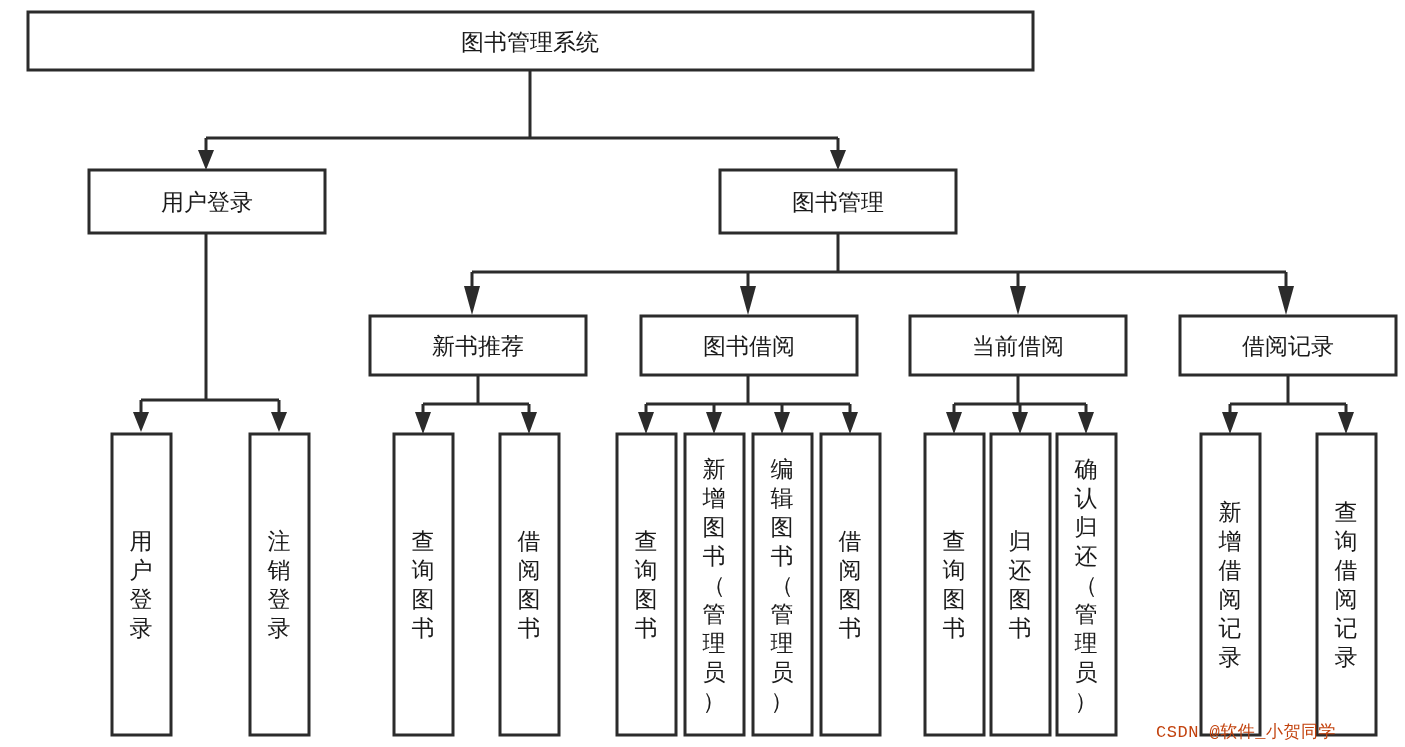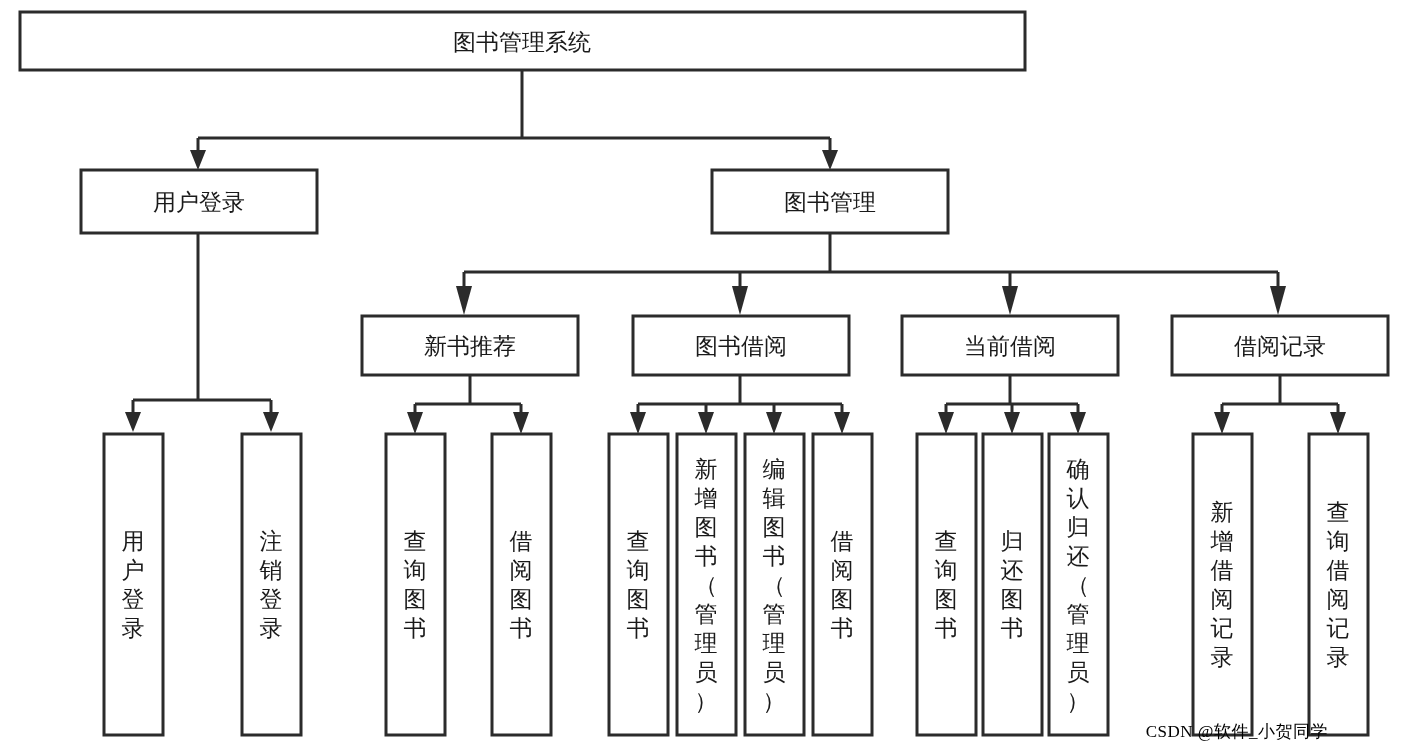--- a/index.html
+++ b/index.html
@@ -9,21 +9,21 @@
   }
   body {
     width: 1405px;
     height: 747px;
     font-family: "Liberation Sans", "DejaVu Sans", sans-serif;
     overflow: hidden;
     position: relative;
   }
   #diagram-root {
     position: absolute;
-    left: 0; top: 0;
+    left: 8px; top: 0;
     width: 1336px;
     height: 747px;
   }
   svg.diagram {
     display: block;
     width: 1405px;
     height: 747px;
   }
   .node-box {
     fill: #ffffff;
@@ -54,23 +54,23 @@
   .leaf-label {
     font-family: "Liberation Sans", "DejaVu Sans", sans-serif;
     font-size: 23px;
     fill: #1a1a1a;
     text-anchor: middle;
   }
   .watermark {
     position: absolute;
     right: 8px;
     bottom: 4px;
-    font-family: Liberation Serif, serif;
+    font-family: Liberation Mono, monospace;
     font-size: 17px;
-    color: #000000;
+    color: #c2410c;
     white-space: nowrap;
     letter-spacing: 0.5px;
   }
 </style>
 </head>
 <body>
 
 <div id="diagram-root">
   <svg class="diagram" viewBox="0 0 1405 747" xmlns="http://www.w3.org/2000/svg">
 

